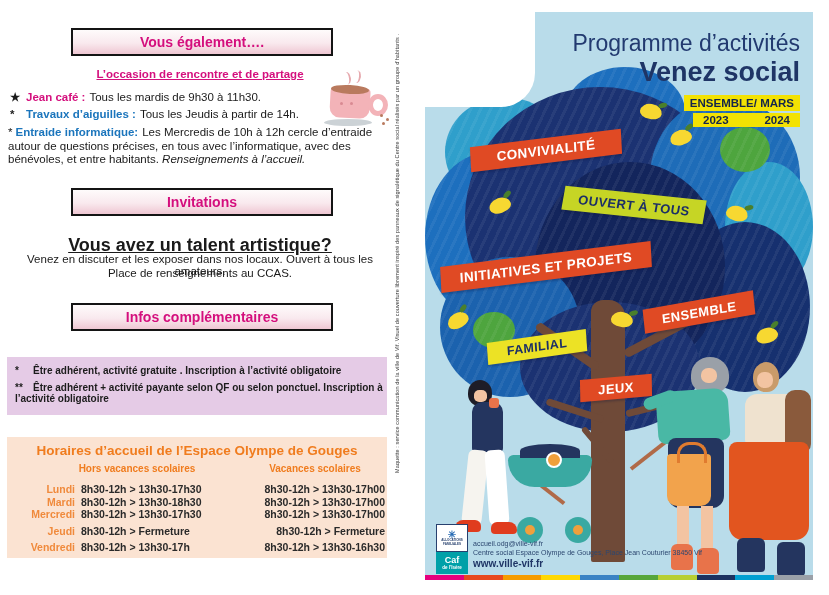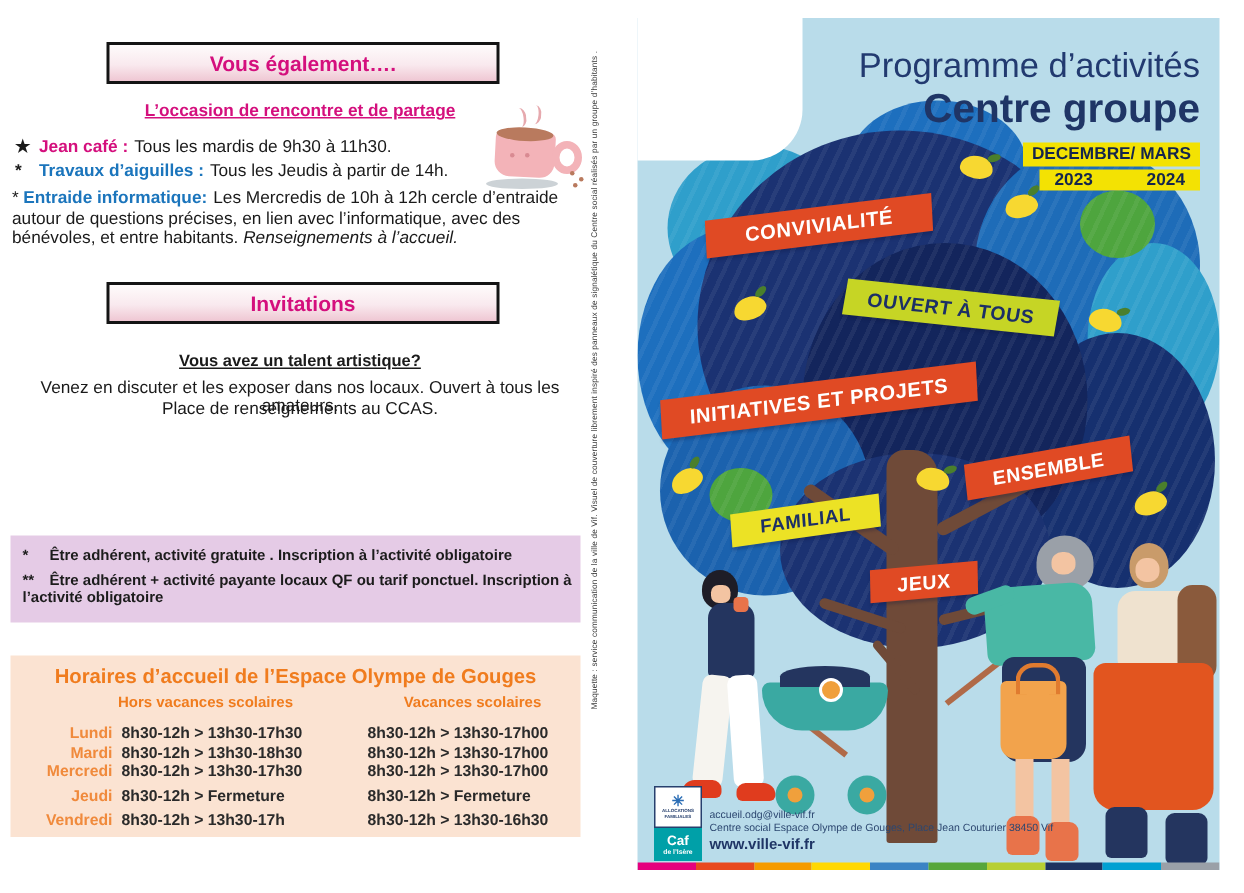--- a/index.html
+++ b/index.html
@@ -29,39 +29,39 @@
   .mug-steam{position:absolute;width:7px;height:13px;border-right:2px solid #e6a9ae;border-radius:60%;}
   .mug-body{position:absolute;left:10px;top:16px;width:40px;height:30px;background:#f3b3b8;
             border-radius:4px 4px 10px 10px;transform:rotate(3deg);}
   .mug-top{position:absolute;left:11px;top:13px;width:38px;height:9px;background:#b97a5e;border-radius:50%;transform:rotate(3deg);}
   .mug-handle{position:absolute;left:48px;top:22px;width:10px;height:12px;border:5px solid #f3b3b8;border-radius:50%;}
   .mug-eye{position:absolute;width:3px;height:3px;border-radius:50%;background:#d98a92;}
   .mug-saucer{position:absolute;left:4px;top:47px;width:48px;height:7px;background:#ccd2d6;border-radius:50%;}
   .crumb{position:absolute;width:3px;height:3px;border-radius:50%;background:#b97a5e;}
 
   .talent-title{position:absolute;left:0;top:235px;width:400px;text-align:center;
-       font-size:11px;font-weight:bold;text-decoration:underline;}
+       font-size:18px;font-weight:bold;text-decoration:underline;}
   .talent-l1{position:absolute;left:0;top:253px;width:400px;text-align:center;font-size:11.5px;}
   .talent-l2{position:absolute;left:0;top:267px;width:400px;text-align:center;font-size:11.5px;}
 
   .notes-box{position:absolute;left:7px;top:357px;width:380px;height:58px;background:#e5cbe6;}
   .note{position:absolute;left:8px;font-size:10px;font-weight:bold;color:#1c1c1c;}
   .note .nmk{display:inline-block;width:18px;font-weight:bold;}
   .n1{top:8px;} .n2{top:25px;} .n3{top:42px;}
 
   .horaires-box{position:absolute;left:7px;top:437px;width:380px;height:121px;background:#fbe3d2;}
   .h-title{position:absolute;left:0;top:6px;width:100%;text-align:center;
        color:#f07c1e;font-weight:bold;font-size:13.5px;}
   .h-col{position:absolute;top:26px;color:#f07c1e;font-weight:bold;font-size:10px;}
   .h-col1{left:50px;width:160px;text-align:center;}
   .h-col2{left:238px;width:140px;text-align:center;}
   .hrow{position:absolute;left:0;width:100%;height:12px;font-size:10.5px;font-weight:bold;}
   .hday{position:absolute;left:4px;width:64px;text-align:right;color:#f08a3c;}
   .hhors{position:absolute;left:74px;color:#2a2a2a;}
-  .hvac{position:absolute;left:238px;width:140px;text-align:left;color:#2a2a2a;}
+  .hvac{position:absolute;left:238px;width:140px;text-align:right;color:#2a2a2a;}
   .r0{top:46px;} .r1{top:59px;} .r2{top:71px;} .r3{top:88px;} .r4{top:104px;}
 
   .credit{position:absolute;left:394px;top:55px;height:418px;width:10px;
        writing-mode:vertical-rl;transform:rotate(180deg);
        font-size:5.5px;color:#3a3a3a;letter-spacing:.1px;white-space:nowrap;}
 
   
   .cover{position:absolute;left:425px;top:12px;width:388px;height:568px;background:#b9dcea;overflow:hidden;}
   .blob{position:absolute;border-radius:50%;}
   .blob::after{content:"";position:absolute;inset:0;border-radius:50%;
@@ -128,21 +128,21 @@
 
     <div class="bullet b1">
       <span class="mk">★</span><span class="magenta">Jean café :</span><span class="bold">Tous les mardis</span><span>de 9h30 à 11h30.</span>
     </div>
 
     <div class="bullet b2">
       <span class="mk">*</span><span class="bluetx">Travaux d’aiguilles :</span><span class="bold">Tous les Jeudis</span><span>à partir de 14h.</span>
     </div>
 
     <div class="para">
-      <span class="bold">*</span><span class="bluetx">Entraide informatique:</span><span class="bold">Les Mercredis de 10h à 12h</span><span>cercle d’entraide autour de questions précises, en lien avec  l’informatique, avec des bénévoles, et entre habitants.</span> <span class="it">Renseignements à l’accueil.</span>
+      <span class="bold">*</span><span class="bluetx">Entraide informatique:</span><span class="bold">Les Mercredis de 10h à 12h</span><span>cercle d’entraide autour de questions précises, en tous avec  l’informatique, avec des bénévoles, et entre habitants.</span> <span class="it">Renseignements à l’accueil.</span>
     </div>
 
     <div class="mug">
       <div class="mug-steam" style="left:22px;top:0;transform:rotate(-8deg);"></div>
       <div class="mug-steam" style="left:32px;top:-2px;transform:rotate(6deg);"></div>
       <div class="mug-saucer"></div>
       <div class="mug-body"></div>
       <div class="mug-top"></div>
       <div class="mug-handle"></div>
       <div class="mug-eye" style="left:20px;top:30px;"></div>
@@ -153,27 +153,30 @@
     </div>
 
     <div class="hdr hdr2">
       <span>Invitations</span>
     </div>
 
     <div class="talent-title">Vous avez un talent artistique?</div>
     <div class="talent-l1">Venez en discuter et les exposer dans nos locaux. Ouvert à tous les amateurs.</div>
     <div class="talent-l2">Place de renseignements au CCAS.</div>
 
+    <div class="hdr hdr3">
+      <span>Infos complémentaires</span>
+    </div>
 
     <div class="notes-box">
       <div class="note n1">
         <span class="nmk">*</span><span>Être adhérent, activité gratuite . Inscription à l’activité obligatoire</span>
       </div>
       <div class="note n2">
-        <span class="nmk">**</span><span>Être adhérent + activité payante locaux QF ou tarif ponctuel. Inscription à l’activité  obligatoire</span>
+        <span class="nmk">**</span><span>Être adhérent + activité payante selon QF ou selon ponctuel. Inscription à l’activité  obligatoire</span>
       </div>
     </div>
 
     <div class="horaires-box">
       <div class="h-title">Horaires d’accueil de l’Espace Olympe de Gouges</div>
       <div class="h-col h-col1">Hors vacances scolaires</div>
       <div class="h-col h-col2">Vacances scolaires</div>
 
       <div class="hrow r0">
         <span class="hday">Lundi</span>
@@ -250,22 +253,22 @@
     <div class="banner yellow" style="left:62px;top:324px;width:100px;height:22px;font-size:12.5px;transform:rotate(-8deg) skewX(-4deg);">
       <span>FAMILIAL</span>
     </div>
     <div class="banner red" style="left:155px;top:365px;width:72px;height:22px;font-size:13px;transform:rotate(-5deg) skewX(-4deg);">
       <span>JEUX</span>
     </div>
 
     <div class="corner"></div>
 
     <div class="title1">Programme d’activités</div>
-    <div class="title2">Centre groupe</div>
-    <div class="datebox date1">DECEMBRE/ MARS</div>
+    <div class="title2">Venez social</div>
+    <div class="datebox date1">ENSEMBLE/ MARS</div>
     <div class="datebox date2">
       <span>2023</span>
       <span>2024</span>
     </div>
 
     <div class="figure-part" style="left:43px;top:368px;width:24px;height:26px;background:#1e1d27;border-radius:50% 50% 45% 45%;"></div>
     <div class="figure-part" style="left:49px;top:378px;width:13px;height:12px;background:#f3c4a2;border-radius:40%;"></div>
     <div class="figure-part" style="left:47px;top:390px;width:31px;height:50px;background:#24355f;border-radius:10px 10px 4px 4px;"></div>
     <div class="figure-part" style="left:64px;top:386px;width:10px;height:10px;background:#e8734a;border-radius:3px;"></div>
     <div class="figure-part" style="left:40px;top:438px;width:20px;height:75px;background:#f6f4ef;border-radius:6px;transform:rotate(6deg);"></div>

